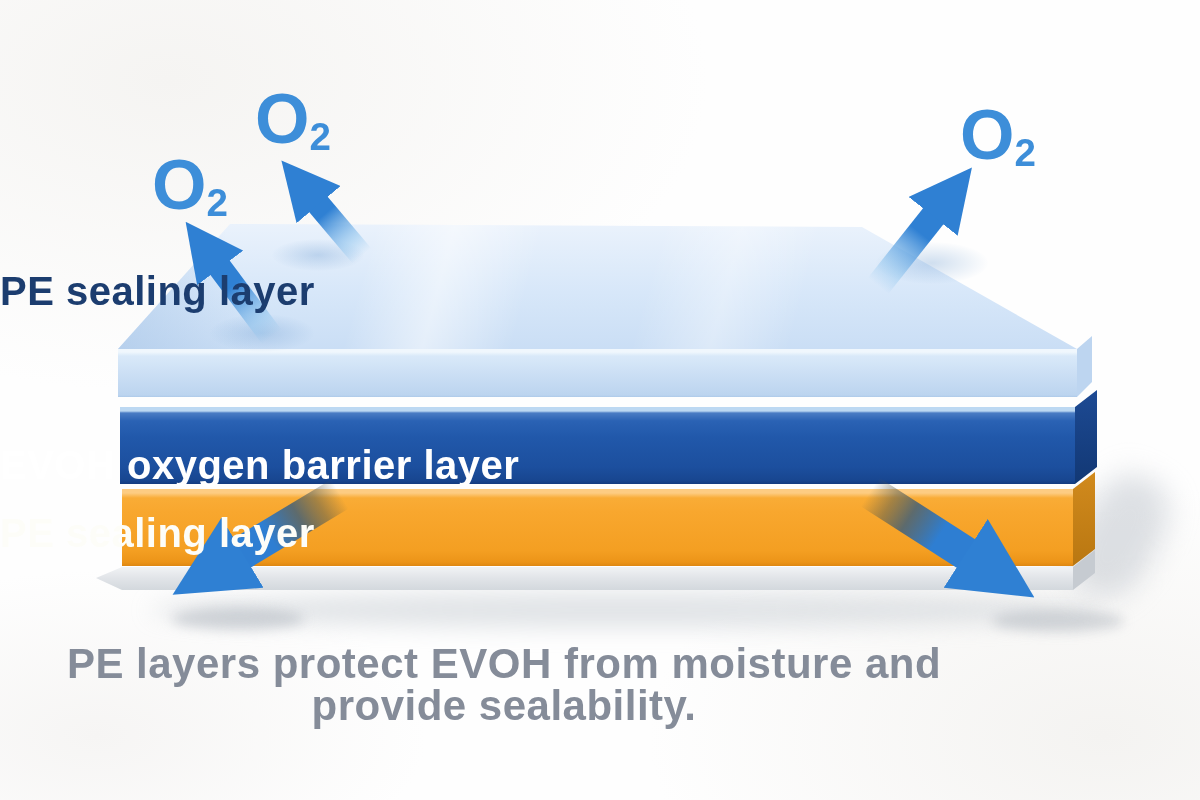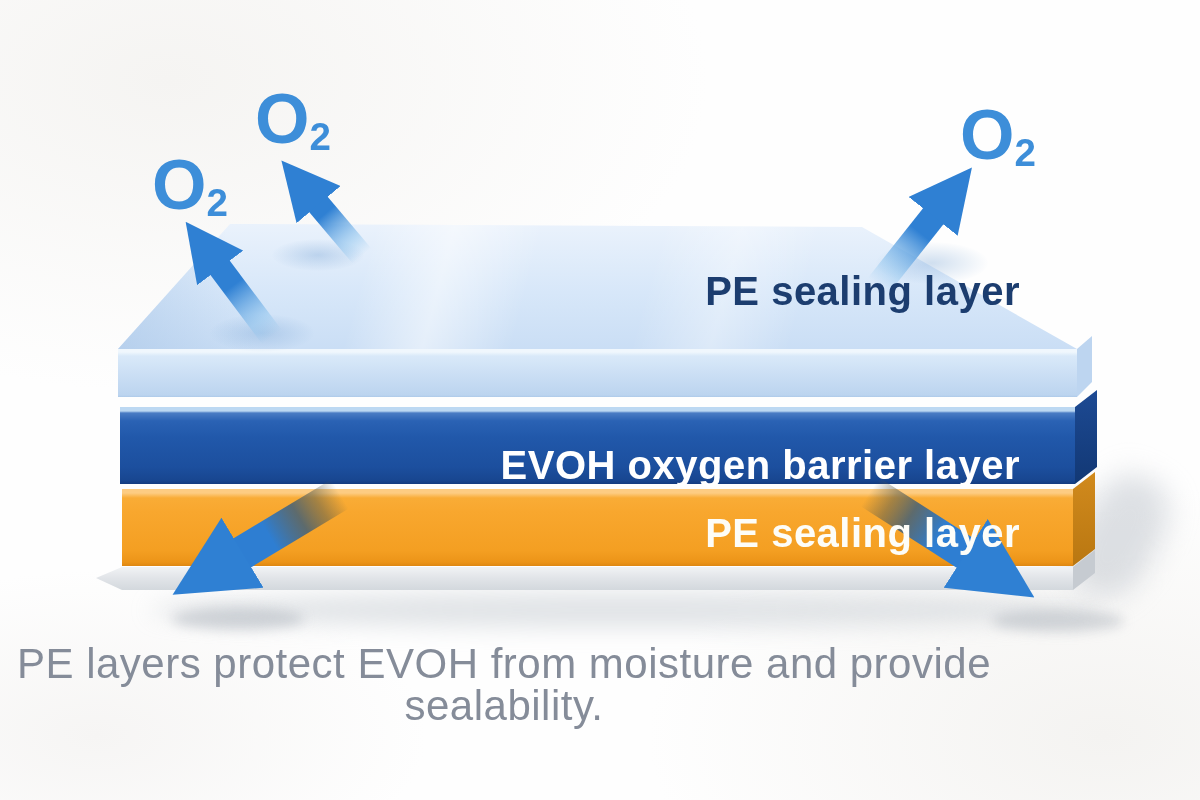--- a/index.html
+++ b/index.html
@@ -54,26 +54,26 @@
     clip-path:polygon(0px 17px,22px 0px,22px 23px,0px 40px);background:#c6cbd1;}
 
   
   .dimple{border-radius:50%;
     background:radial-gradient(ellipse at center, rgba(100,150,205,.30), rgba(100,150,205,0) 72%);}
   #dim1{left:210px;top:314px;width:104px;height:38px;}
   #dim2{left:272px;top:239px;width:92px;height:32px;}
   #dim3{left:876px;top:242px;width:112px;height:42px;}
 
   
-  .layer-label{left:0;width:1020px;text-align:right;line-height:1;font-weight:bold;letter-spacing:.5px;}
+  .layer-label{left:0;width:1020px;text-align:left;line-height:1;font-weight:bold;letter-spacing:.5px;}
   #lblTop{top:271px;font-size:40px;color:#1c3d6f;}
   #lblEvoh{top:421px;font-size:40px;color:#ffffff;margin-top:24px;}
   #lblBottom{top:513px;font-size:40px;color:#fdfdf8;}
   .caption{left:0;top:643px;width:1008px;text-align:center;line-height:1;
-    font-size:42px;font-weight:400;color:#858c99;letter-spacing:.5px;}
+    font-size:42px;font-weight:700;color:#858c99;letter-spacing:.5px;}
 
   .o2{line-height:1;font-weight:bold;color:#3d8ed9;font-size:70px;}
   .o2 sub{font-size:.55em;vertical-align:-0.18em;}
   #o2a{left:152px;top:150px;}
   #o2b{left:255px;top:84px;}
   #o2c{left:960px;top:100px;}
 
   #arrows{left:0;top:0;width:1200px;height:800px;}
 </style>
 </head>

